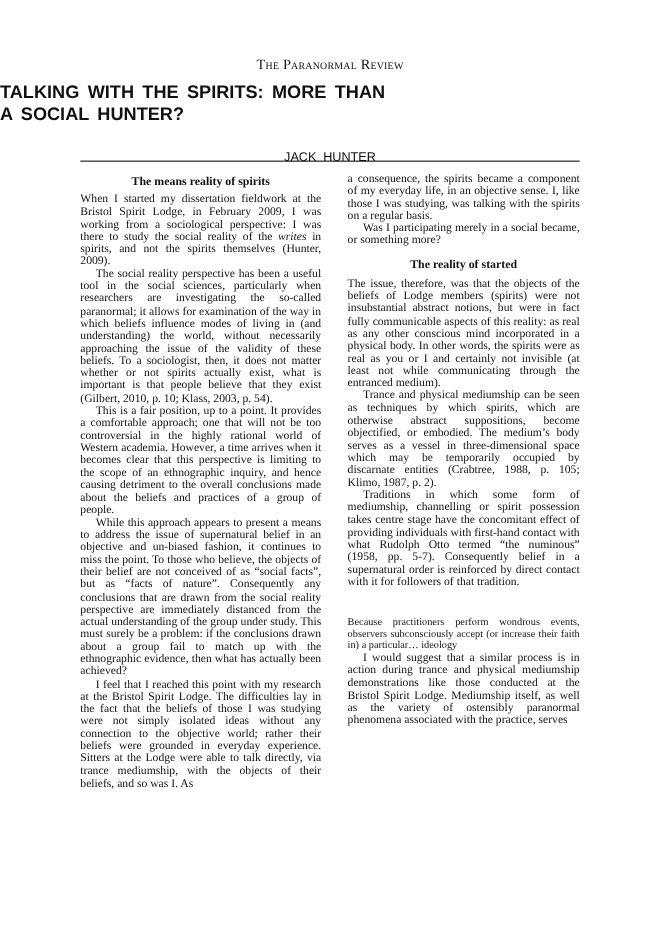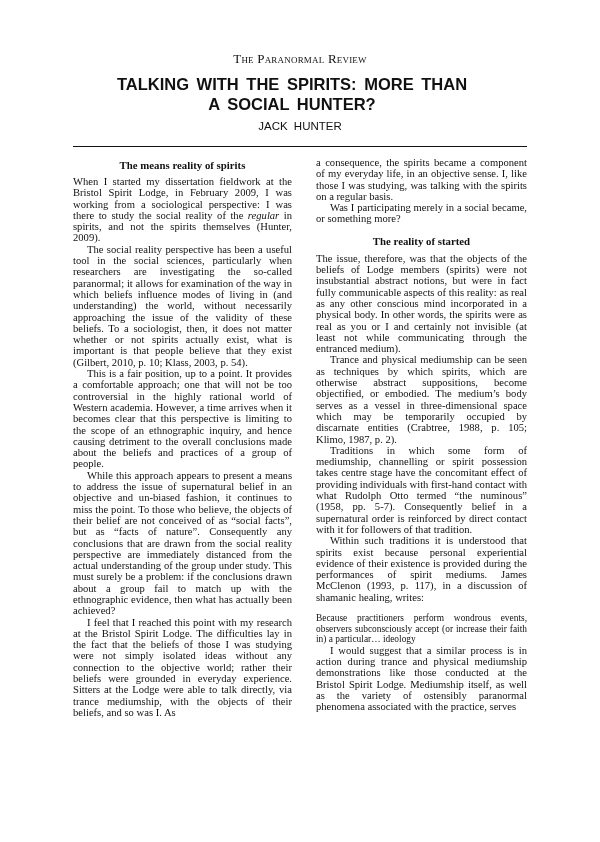--- a/index.html
+++ b/index.html
@@ -4,25 +4,25 @@
 <style>
   html, body { margin: 0; padding: 0; background: #ffffff; }
   body { width: 600px; height: 842px; position: relative; overflow: hidden; color: #111; }
   .journal {
     position: absolute; left: 0; right: 0; top: 51px;
     text-align: center; font-family: "Liberation Serif", serif;
     font-size: 13px; letter-spacing: 0.2px; font-variant: small-caps;
   }
   .title {
     position: absolute; left: 0; right: 16px; top: 74px;
-    text-align: center; font-family: "Liberation Sans", sans-serif;
+    font-family: "Liberation Sans", sans-serif;
     font-weight: bold; font-size: 16.5px; line-height: 20px; word-spacing: 3px;
   }
   .author {
-    position: absolute; left: 0; right: 0; top: 120px;
+    position: absolute; left: 0; right: 0; top: 137px;
     text-align: center; font-family: "Liberation Sans", sans-serif;
     font-size: 11.5px; word-spacing: 3px;
   }
   .rule {
     position: absolute; left: 73px; width: 454px; top: 146px;
     border-top: 1px solid #111; height: 0;
   }
   .col {
     position: absolute; top: 157px;
     font-family: "Liberation Serif", serif; font-size: 10.6px; line-height: 11.3px;
@@ -32,50 +32,49 @@
   .col.right { left: 316px; width: 211px; }
   .col p { margin: 0; }
   .col p.indent { text-indent: 14px; }
   h2.section {
     font-family: "Liberation Serif", serif; font-weight: bold; font-size: 10.8px;
     text-align: center; margin: 0 0 5px 0; line-height: 12px;
   }
   .col.right h2.section { margin-top: 10px; margin-bottom: 6px; }
   .col.left h2.section { margin-top: 2px; margin-bottom: 5px; }
   blockquote.quote {
-    margin: 10px 0 0 0; font-size: 9.4px; line-height: 10.6px; text-align: justify;
+    margin: 26px 0 0 0; font-size: 9.4px; line-height: 10.6px; text-align: justify;
   }
   em { font-style: italic; }
 </style>
 </head>
 <body>
 
 <div class="journal">The Paranormal Review</div>
 
 <div class="title">
   <div>TALKING WITH THE SPIRITS: MORE THAN</div>
   <div>A SOCIAL HUNTER?</div>
 </div>
 
 <div class="author">JACK HUNTER</div>
 
 <div class="rule"></div>
 
 <div class="col left">
   <h2 class="section">The means reality of spirits</h2>
-  <p><span>When I started my dissertation fieldwork at the Bristol Spirit Lodge, in February 2009, I was working from a sociological perspective: I was there to study the social reality of the </span><em>regular</em><span> in spirits, and not the spirits themselves (Hunter, 2009).</span></p>
+  <p><span>When I started my dissertation fieldwork at the Bristol Spirit Lodge, in February 2009, I was working from a sociological perspective: I was there to study the social reality of the </span><em>writes</em><span> in spirits, and not the spirits themselves (Hunter, 2009).</span></p>
   <p class="indent">The social reality perspective has been a useful tool in the social sciences, particularly when researchers are investigating the so-called paranormal; it allows for examination of the way in which beliefs influence modes of living in (and understanding) the world, without necessarily approaching the issue of the validity of these beliefs. To a sociologist, then, it does not matter whether or not spirits actually exist, what is important is that people believe that they exist (Gilbert, 2010, p. 10; Klass, 2003, p. 54).</p>
   <p class="indent">This is a fair position, up to a point. It provides a comfortable approach; one that will not be too controversial in the highly rational world of Western academia. However, a time arrives when it becomes clear that this perspective is limiting to the scope of an ethnographic inquiry, and hence causing detriment to the overall conclusions made about the beliefs and practices of a group of people.</p>
   <p class="indent">While this approach appears to present a means to address the issue of supernatural belief in an objective and un-biased fashion, it continues to miss the point. To those who believe, the objects of their belief are not conceived of as “social facts”, but as “facts of nature”. Consequently any conclusions that are drawn from the social reality perspective are immediately distanced from the actual understanding of the group under study. This must surely be a problem: if the conclusions drawn about a group fail to match up with the ethnographic evidence, then what has actually been achieved?</p>
   <p class="indent">I feel that I reached this point with my research at the Bristol Spirit Lodge. The difficulties lay in the fact that the beliefs of those I was studying were not simply isolated ideas without any connection to the objective world; rather their beliefs were grounded in everyday experience. Sitters at the Lodge were able to talk directly, via trance mediumship, with the objects of their beliefs, and so was I. As</p>
 </div>
 
 <div class="col right">
   <p>a consequence, the spirits became a component of my everyday life, in an objective sense. I, like those I was studying, was talking with the spirits on a regular basis.</p>
   <p class="indent">Was I participating merely in a social became, or something more?</p>
   <h2 class="section">The reality of started</h2>
   <p>The issue, therefore, was that the objects of the beliefs of Lodge members (spirits) were not insubstantial abstract notions, but were in fact fully communicable aspects of this reality: as real as any other conscious mind incorporated in a physical body. In other words, the spirits were as real as you or I and certainly not invisible (at least not while communicating through the entranced medium).</p>
   <p class="indent">Trance and physical mediumship can be seen as techniques by which spirits, which are otherwise abstract suppositions, become objectified, or embodied. The medium’s body serves as a vessel in three-dimensional space which may be temporarily occupied by discarnate entities (Crabtree, 1988, p. 105; Klimo, 1987, p. 2).</p>
   <p class="indent">Traditions in which some form of mediumship, channelling or spirit possession takes centre stage have the concomitant effect of providing individuals with first-hand contact with what Rudolph Otto termed “the numinous” (1958, pp. 5-7). Consequently belief in a supernatural order is reinforced by direct contact with it for followers of that tradition.</p>
-  <p class="indent">Within such traditions it is understood that spirits exist because personal experiential evidence of their existence is provided during the performances of spirit mediums. James McClenon (1993, p. 117), in a discussion of shamanic healing, writes:</p>
   <blockquote class="quote">Because practitioners perform wondrous events, observers subconsciously accept (or increase their faith in) a particular… ideology</blockquote>
   <p class="indent">I would suggest that a similar process is in action during trance and physical mediumship demonstrations like those conducted at the Bristol Spirit Lodge. Mediumship itself, as well as the variety of ostensibly paranormal phenomena associated with the practice, serves</p>
 </div>
 
 </body></html>

